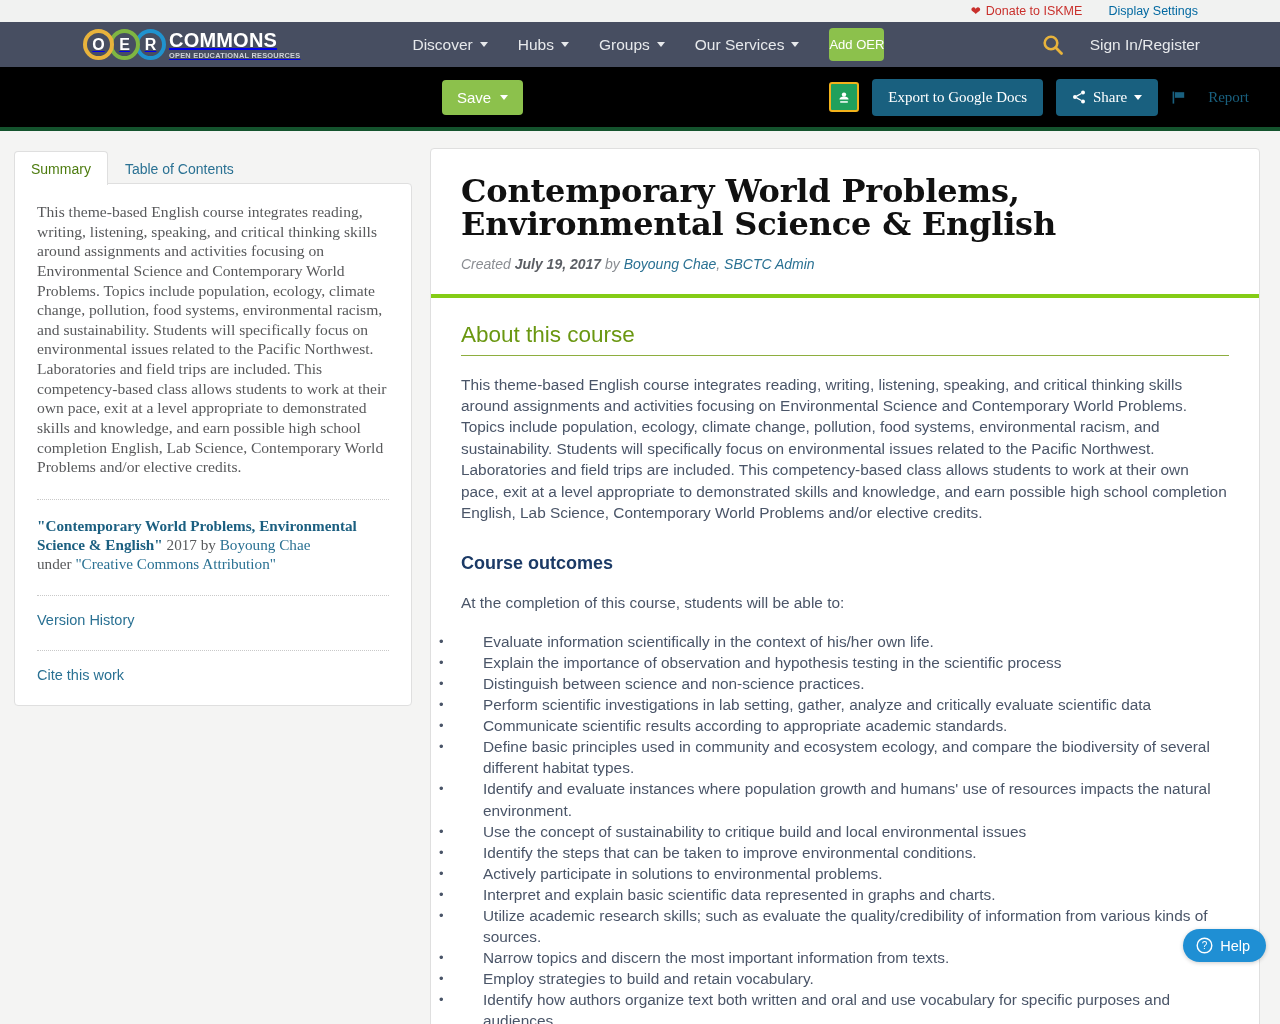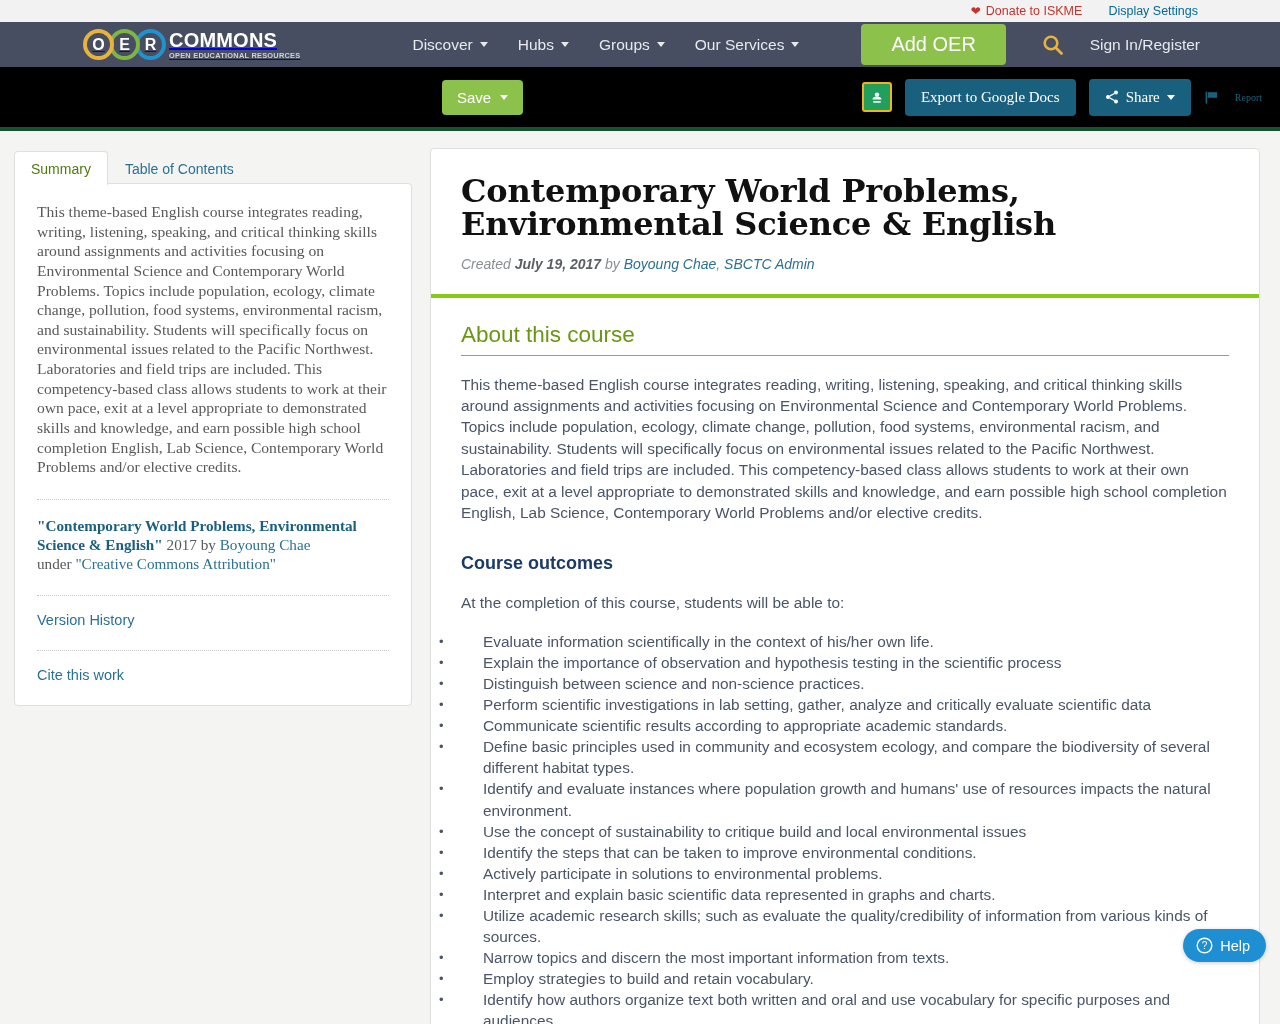--- a/index.html
+++ b/index.html
@@ -93,27 +93,26 @@
     cursor: pointer;
   }
   .caret-down {
     width: 0; height: 0;
     border-left: 4.5px solid transparent;
     border-right: 4.5px solid transparent;
     border-top: 5px solid #e7e9ec;
     display: inline-block;
   }
   .add-oer-btn {
-    margin-left: 32px;
     background: #8cc14c;
     color: #fff;
     border: none;
     border-radius: 4px;
-    font-size: 20px;
-    padding: 9px 30px;
+    font-size: 13px;
+    padding: 9px 0;
     cursor: pointer;
     font-family: inherit;
   }
   .nav-right {
     position: absolute;
     right: 80px;
     display: flex;
     align-items: center;
     gap: 26px;
   }
@@ -139,21 +138,21 @@
     padding: 9px 15px;
     cursor: pointer;
     display: flex;
     align-items: center;
     gap: 9px;
     font-family: inherit;
   }
   .save-btn .caret-down { border-top-color: #fff; }
   .action-right {
     position: absolute;
-    right: 18px;
+    right: 31px;
     display: flex;
     align-items: center;
     gap: 13px;
   }
   .gclass-btn {
     width: 30px; height: 30px;
     background: #20a05c;
     border: 2px solid #f2b21b;
     border-radius: 3px;
     display: flex;
@@ -171,26 +170,26 @@
     padding: 10px 16px;
     cursor: pointer;
     font-family: "Liberation Serif", serif;
     display: flex;
     align-items: center;
     gap: 7px;
   }
   .btn-teal .caret-down { border-top-color: #fff; }
   .report-link {
     color: #19607f;
-    font-size: 10px;
+    font-size: 15px;
     font-family: "Liberation Serif", serif;
     text-decoration: none;
     display: flex;
     align-items: center;
-    gap: 16px;
+    gap: 22px;
     cursor: pointer;
     justify-content: center;
   }
 
   
   .page {
     display: flex;
     align-items: flex-start;
     padding: 17px 20px 0 14px;
     gap: 18px;

